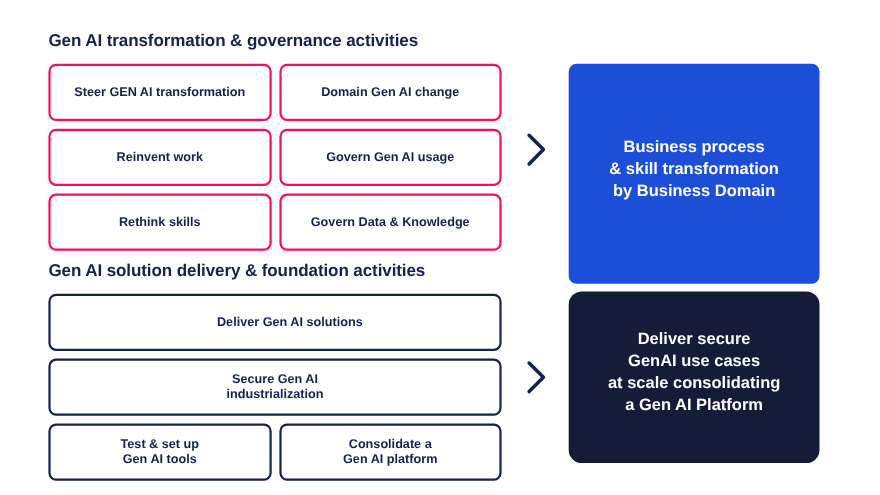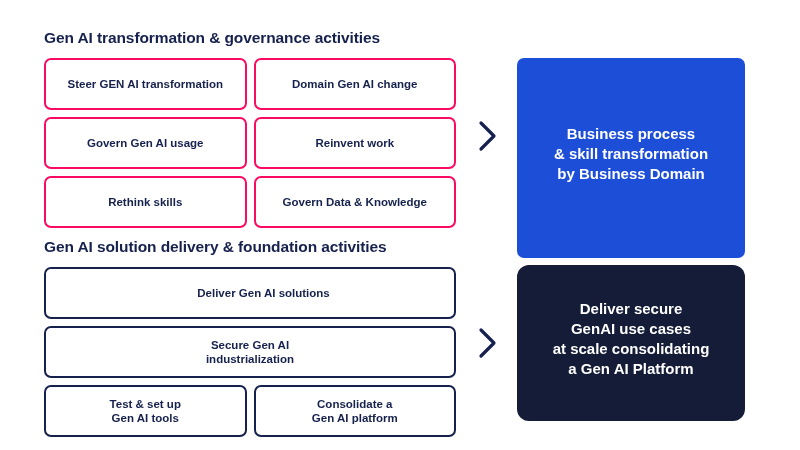--- a/index.html
+++ b/index.html
@@ -115,22 +115,22 @@
   <div class="left-col">
 
     <div class="section-heading" style="position:absolute; left:0; top:30px;">Gen AI transformation &amp; governance activities</div>
 
     <div class="grid" style="top:58px;">
       <div class="row">
         <div class="cell pink">Steer GEN AI transformation</div>
         <div class="cell pink">Domain Gen AI change</div>
       </div>
       <div class="row">
+        <div class="cell pink">Reinvent work</div>
         <div class="cell pink">Govern Gen AI usage</div>
-        <div class="cell pink">Reinvent work</div>
       </div>
       <div class="row">
         <div class="cell pink">Rethink skills</div>
         <div class="cell pink">Govern Data &amp; Knowledge</div>
       </div>
     </div>
 
     <div class="section-heading" style="position:absolute; left:0; top:239px;">Gen AI solution delivery &amp; foundation activities</div>
 
     <div class="grid" style="top:267px;">

